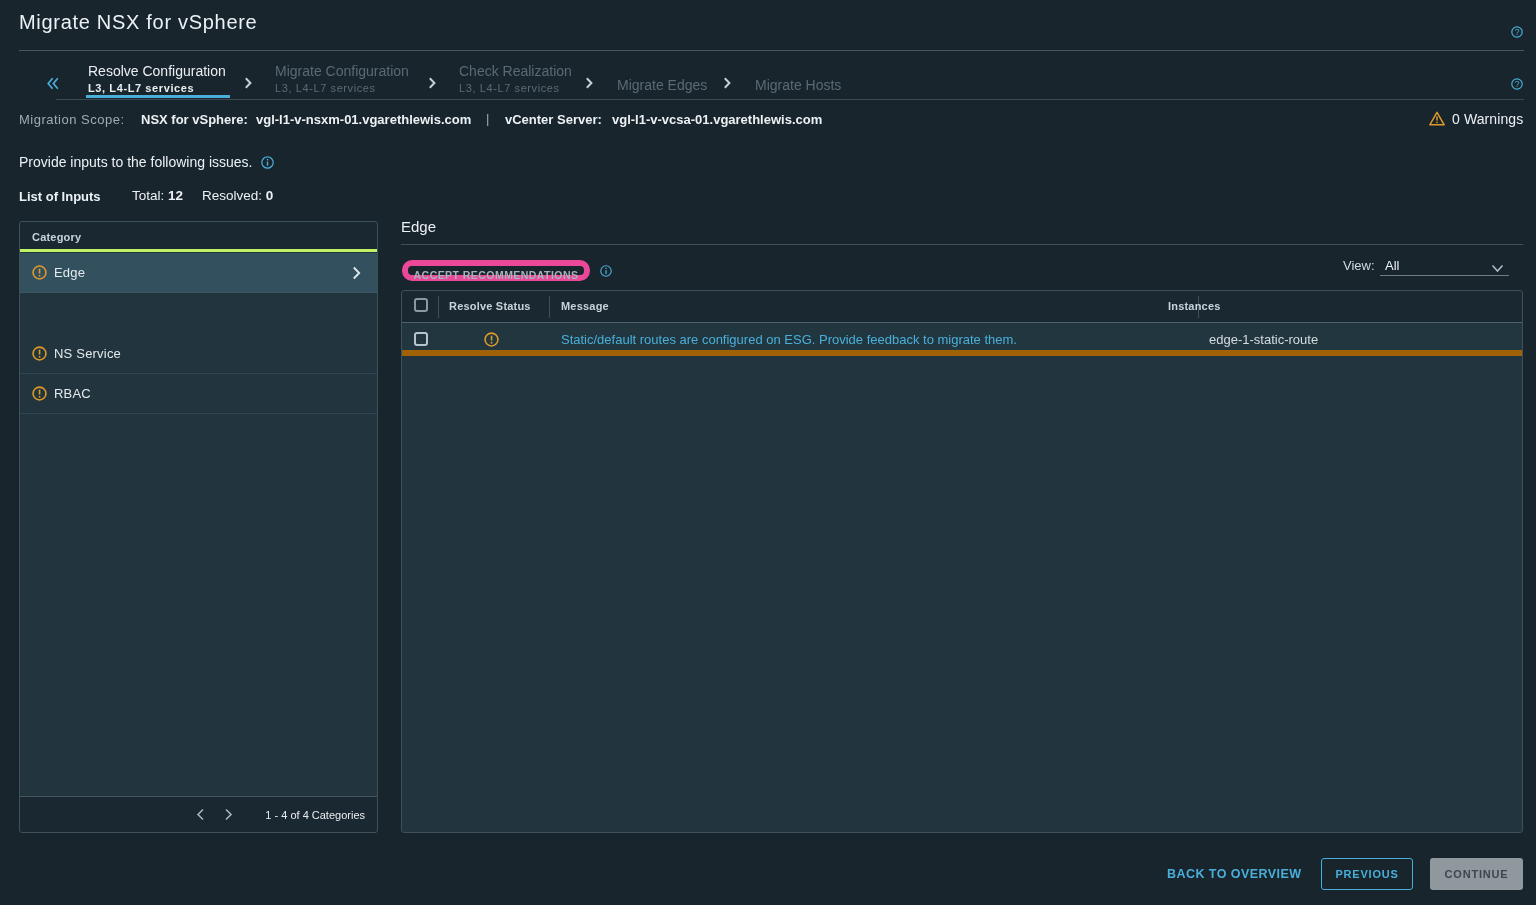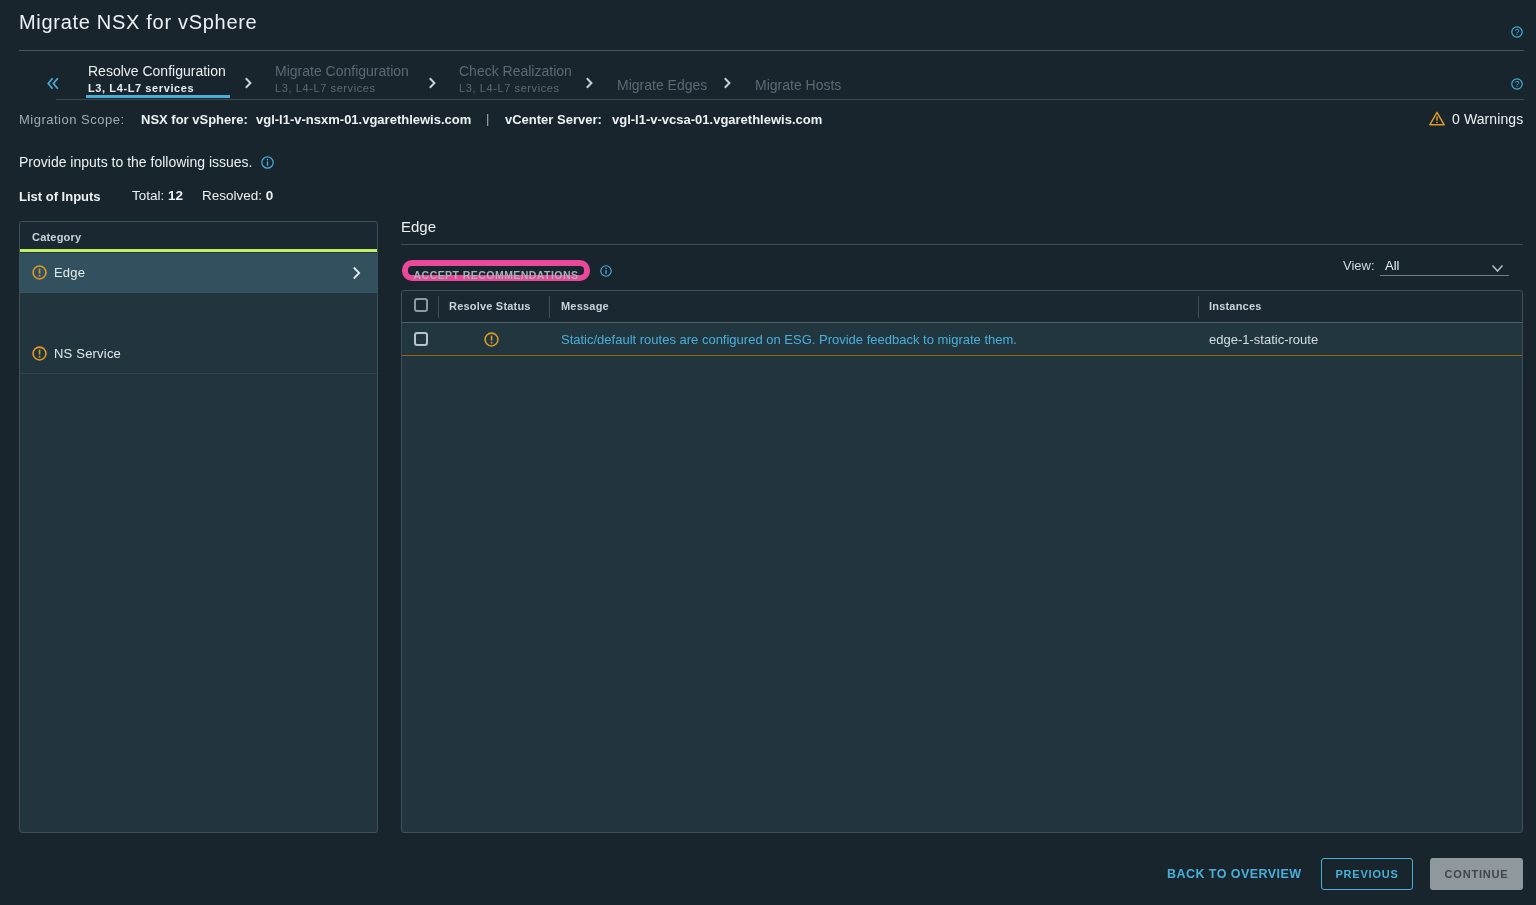--- a/index.html
+++ b/index.html
@@ -32,21 +32,21 @@
 .rhr { left:401px; top:244px; width:1122px; height:1px; background:#3e4f58; }
 .btn-accept { left:402px; top:260px; width:188px; height:21px; border:6px solid #ec4899; border-radius:10px; color:#a6b3bb; font-size:10.5px; font-weight:700; letter-spacing:0.45px; text-align:center; line-height:19px; }
 .view-lbl { top:258px; font-size:13px; color:#d0d9de; }
 .view-val { top:258px; font-size:13px; color:#ecf1f4; }
 .view-ul { left:1380px; top:275px; width:129px; height:1px; background:#6e7e84; }
 
 .grid { left:401px; top:290px; width:1122px; height:543px; border:1px solid #3e5059; border-radius:3px; background:#22353e; }
 .ghead { position:absolute; left:0; top:0; width:100%; height:32px; background:#1a2831; border-bottom:1px solid #4f626c; border-radius:3px 3px 0 0; }
 .gth { position:absolute; top:9px; font-size:11px; font-weight:700; color:#c9d4da; letter-spacing:0.2px; }
 .gdiv { position:absolute; width:1px; background:#3e5059; top:5px; height:22px; }
-.grow { position:absolute; left:0; top:32px; width:100%; height:33px; background:#223640; border-bottom:1px solid #a16207; }
+.grow { position:absolute; left:0; top:32px; width:100%; height:33px; background:#223640; border-bottom:6px solid #a16207; }
 .gfoot { position:absolute; left:0; bottom:0; width:100%; height:36px; background:#1a2831; border-top:1px solid #46565e; border-radius:0 0 3px 3px; }
 .cb { position:absolute; width:14px; height:14px; border:2px solid #8b99a3; border-radius:3px; }
 .cbw { border-color:#b6c4cb; }
 .link { color:#49afd9; font-size:13px; }
 .inst { color:#d5dde1; font-size:13px; }
 .pgnav { font-size:10.5px; font-weight:700; color:#68787f; letter-spacing:0.8px; }
 
 .bto { top:867px; font-size:12.5px; font-weight:700; color:#49afd9; letter-spacing:0.45px; }
 .btn-prev { left:1321px; top:858px; width:92px; height:32px; border:1px solid #49afd9; border-radius:3px; color:#49afd9; font-size:11px; font-weight:700; letter-spacing:0.8px; text-align:center; line-height:30px; }
 .btn-cont { left:1430px; top:858px; width:93px; height:32px; background:#8f989d; border-radius:3px; color:#3e464b; font-size:11px; font-weight:700; letter-spacing:0.8px; text-align:center; line-height:32px; }
@@ -131,20 +131,37 @@
       </svg>
   </div>
   <div class="lrow" style="top:112px;">
     <svg style="position:absolute; left:12px; top:12px;" width="15" height="15" viewBox="0 0 14 14">
         <circle cx="7" cy="7" r="6" fill="none" stroke="#dd9a29" stroke-width="1.5"></circle>
         <rect x="6.3" y="3.4" width="1.5" height="4.6" fill="#dd9a29"></rect>
         <rect x="6.3" y="9.2" width="1.5" height="1.6" fill="#dd9a29"></rect>
       </svg>
     <span class="txt">NS Service</span>
   </div>
+  <div class="lrow" style="top:152px;">
+    <svg style="position:absolute; left:12px; top:12px;" width="15" height="15" viewBox="0 0 14 14">
+        <circle cx="7" cy="7" r="6" fill="none" stroke="#dd9a29" stroke-width="1.5"></circle>
+        <rect x="6.3" y="3.4" width="1.5" height="4.6" fill="#dd9a29"></rect>
+        <rect x="6.3" y="9.2" width="1.5" height="1.6" fill="#dd9a29"></rect>
+      </svg>
+    <span class="txt">RBAC</span>
+  </div>
+  <div class="lfoot">
+    <svg style="position:absolute; left:176px; top:11px;" width="9" height="13" viewBox="0 0 9 13">
+        <path d="M7 1.5 L2 6.5 L7 11.5" fill="none" stroke="#a9b5bc" stroke-width="1.6"></path>
+      </svg>
+    <svg style="position:absolute; left:204px; top:11px;" width="9" height="13" viewBox="0 0 9 13">
+        <path d="M2 1.5 L7 6.5 L2 11.5" fill="none" stroke="#a9b5bc" stroke-width="1.6"></path>
+      </svg>
+    <span class="pgtxt" style="right:12px;">1 - 4 of 4 Categories</span>
+  </div>
 </div>
 
 <div class="abs rtitle">Edge</div>
 <div class="abs rhr"></div>
 <div class="abs btn-accept">ACCEPT RECOMMENDATIONS</div>
 <svg class="abs" style="left:600px; top:265px;" width="12" height="12" viewBox="0 0 13 13">
     <circle cx="6.5" cy="6.5" r="5.7" fill="none" stroke="#49afd9" stroke-width="1.2"></circle>
     <rect x="5.8" y="5.5" width="1.4" height="4.2" fill="#49afd9"></rect>
     <rect x="5.8" y="3" width="1.4" height="1.4" fill="#49afd9"></rect>
   </svg>
@@ -156,21 +173,21 @@
   </svg>
 
 <div class="abs grid">
   <div class="ghead">
     <div class="cb" style="left:12px; top:7px;"></div>
     <div class="gdiv" style="left:36px;"></div>
     <span class="gth" style="left:47px;">Resolve Status</span>
     <div class="gdiv" style="left:147px;"></div>
     <span class="gth" style="left:159px;">Message</span>
     <div class="gdiv" style="left:796px;"></div>
-    <span class="gth" style="left:807px;">Instances</span>
+    <span class="gth" style="left:766px;">Instances</span>
   </div>
   <div class="grow">
     <div class="cb cbw" style="left:12px; top:9px;"></div>
     <svg style="position:absolute; left:82px; top:9px;" width="15" height="15" viewBox="0 0 14 14">
         <circle cx="7" cy="7" r="6" fill="none" stroke="#dd9a29" stroke-width="1.5"></circle>
         <rect x="6.3" y="3.4" width="1.5" height="4.6" fill="#dd9a29"></rect>
         <rect x="6.3" y="9.2" width="1.5" height="1.6" fill="#dd9a29"></rect>
       </svg>
     <span class="link" style="position:absolute; left:159px; top:9px;">Static/default routes are configured on ESG. Provide feedback to migrate them.</span>
     <span class="inst" style="position:absolute; left:807px; top:9px;">edge-1-static-route</span>

